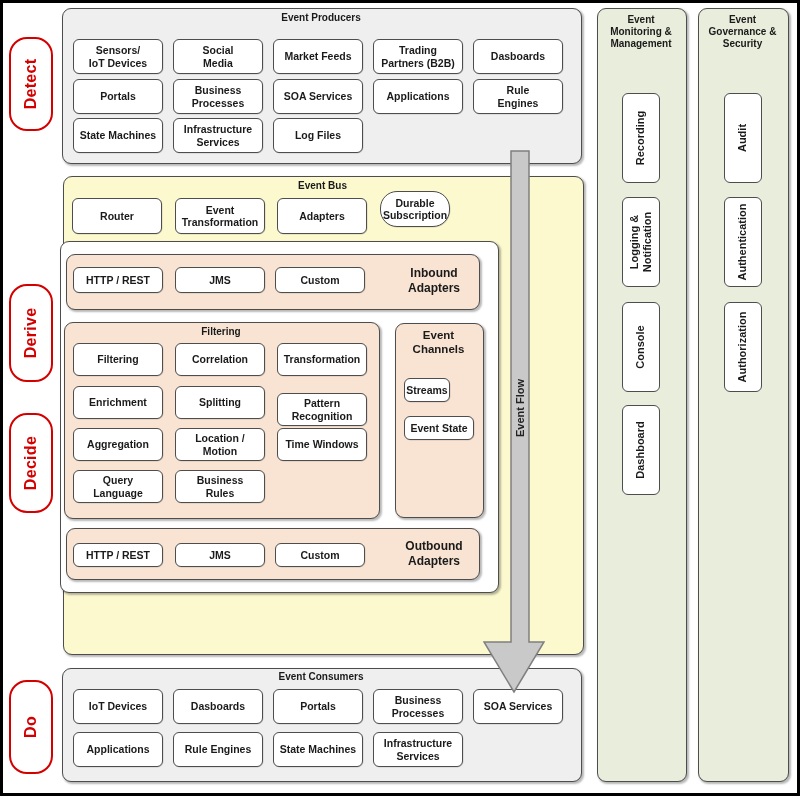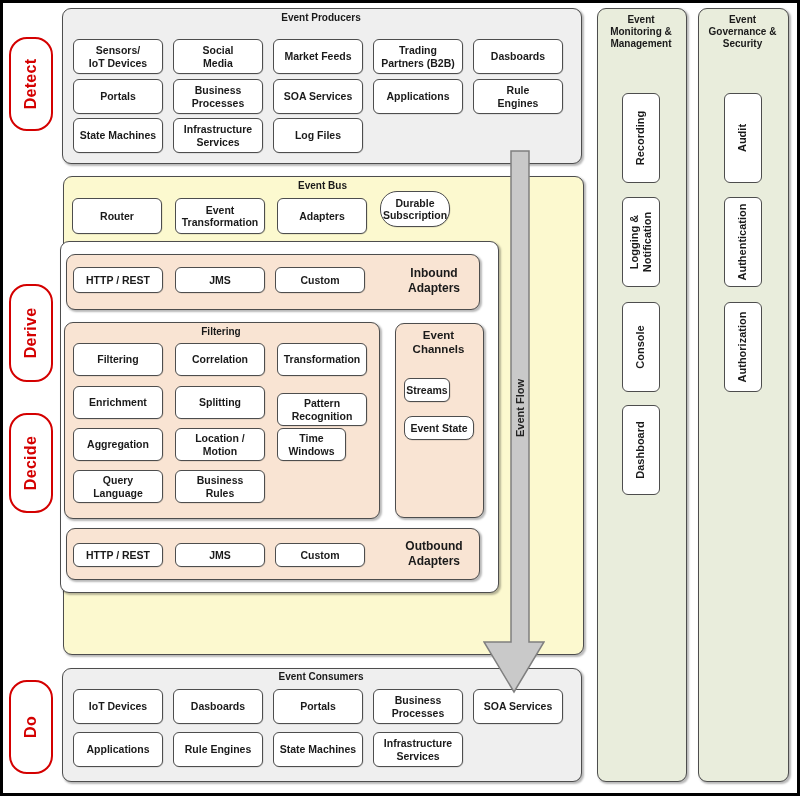--- a/index.html
+++ b/index.html
@@ -101,31 +101,31 @@
   <div class="chip" style="left:73px;top:343px;width:90px;height:33px;">Filtering</div>
   <div class="chip" style="left:175px;top:343px;width:90px;height:33px;">Correlation</div>
   <div class="chip" style="left:277px;top:343px;width:90px;height:33px;">Transformation</div>
   <div class="chip" style="left:73px;top:386px;width:90px;height:33px;">Enrichment</div>
   <div class="chip" style="left:175px;top:386px;width:90px;height:33px;">Splitting</div>
   <div class="chip" style="left:277px;top:386px;width:90px;height:33px;margin-top:7px;">Pattern
 Recognition</div>
   <div class="chip" style="left:73px;top:428px;width:90px;height:33px;">Aggregation</div>
   <div class="chip" style="left:175px;top:428px;width:90px;height:33px;">Location /
 Motion</div>
-  <div class="chip" style="left:277px;top:428px;width:69px;height:33px;">Time Windows</div>
+  <div class="chip" style="left:277px;top:428px;width:90px;height:33px;">Time Windows</div>
   <div class="chip" style="left:73px;top:470px;width:90px;height:33px;">Query
 Language</div>
   <div class="chip" style="left:175px;top:470px;width:90px;height:33px;">Business
 Rules</div>
 
   <div class="bigbox peach z3" style="left:395px;top:323px;width:87px;height:193px;"></div>
   <div class="title" style="left:395px;top:329px;width:87px;font-size:11.5px;">Event
 Channels</div>
   <div class="chip" style="left:404px;top:378px;width:46px;height:24px;">Streams</div>
-  <div class="chip" style="left:404px;top:416px;width:70px;height:24px;border-radius:8px;">Event State</div>
+  <div class="chip" style="left:404px;top:416px;width:70px;height:24px;">Event State</div>
 
   <div class="bigbox peach z3" style="left:66px;top:528px;width:412px;height:50px;"></div>
   <div class="sidelabel" style="left:398px;top:539px;width:72px;">Outbound
 Adapters</div>
   <div class="chip" style="left:73px;top:543px;width:90px;height:24px;">HTTP / REST</div>
   <div class="chip" style="left:175px;top:543px;width:90px;height:24px;">JMS</div>
   <div class="chip" style="left:275px;top:543px;width:90px;height:24px;">Custom</div>
 
   <svg id="event-flow-svg" width="62" height="544" viewBox="0 0 62 544">
     <polygon points="28,1 46,1 46,492 61,492 31,542 1,492 28,492" fill="#c9c9c9" stroke="#7f7f7f" stroke-width="1.5" stroke-linejoin="miter"></polygon>

